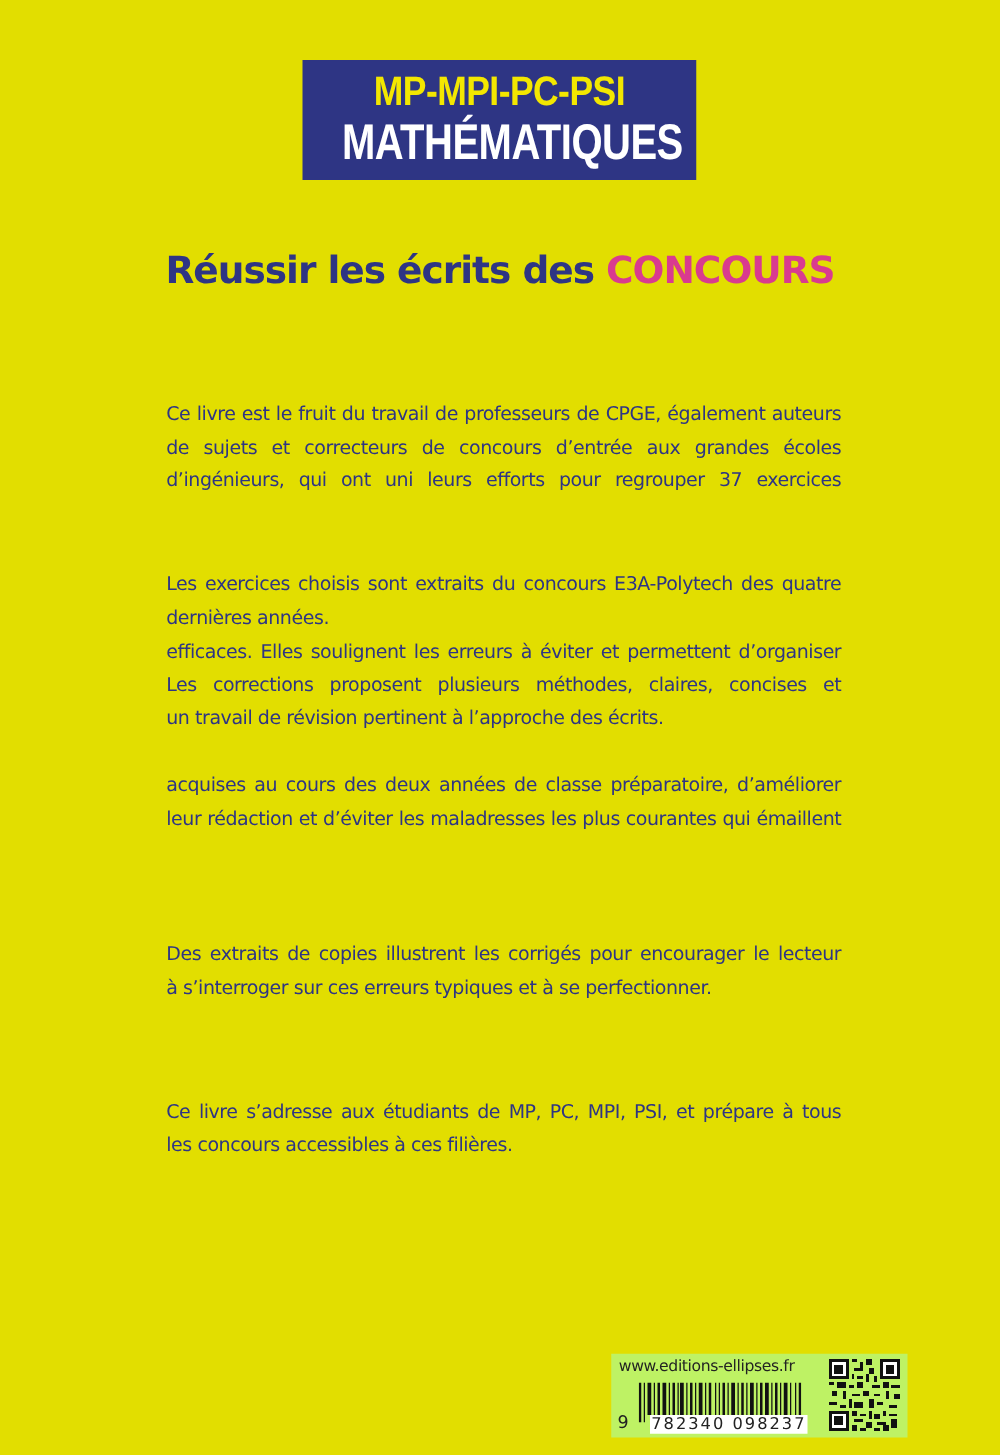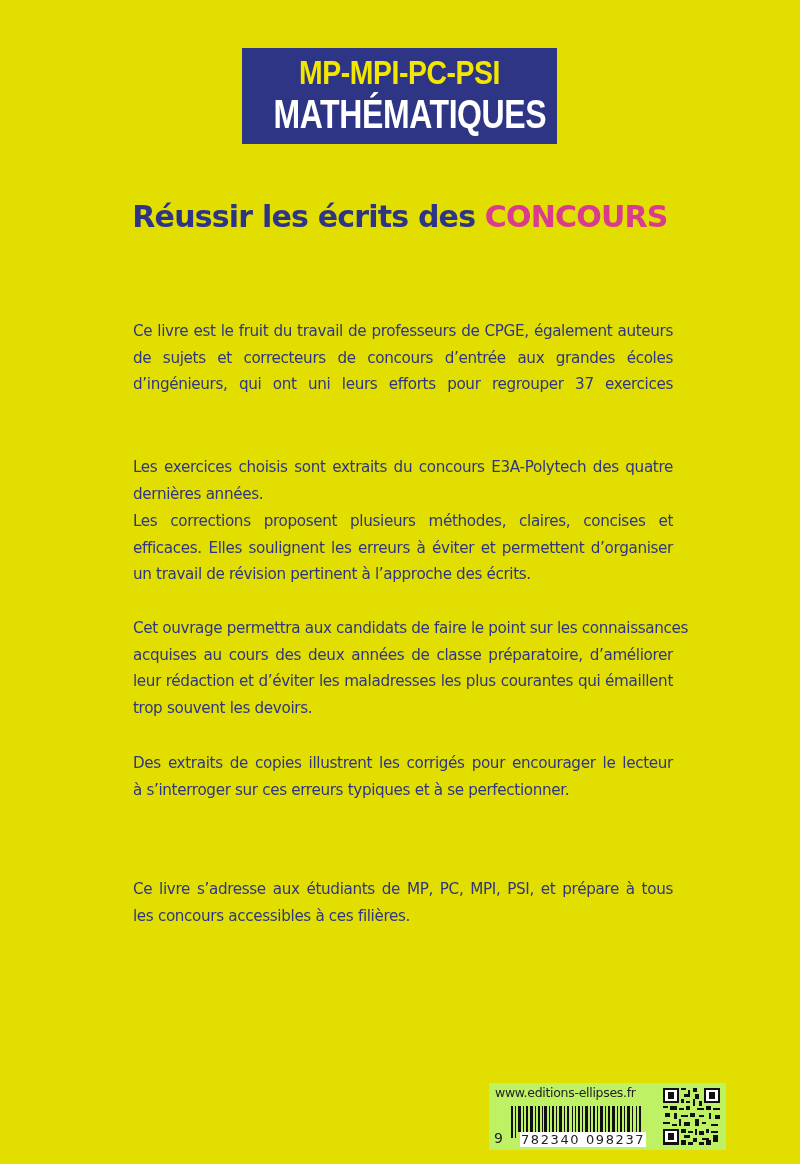--- a/index.html
+++ b/index.html
@@ -125,30 +125,28 @@
   <span class="line">de sujets et correcteurs de concours d’entrée aux grandes écoles</span>
   <span class="line">d’ingénieurs, qui ont uni leurs efforts pour regrouper 37 exercices</span>
 </div>
 
 <div class="para" style="top:454px;">
   <span class="line">Les exercices choisis sont extraits du concours E3A-Polytech des quatre</span>
   <span class="line last">dernières années.</span>
 </div>
 
 <div class="para" style="top:508px;">
+  <span class="line">efficaces. Elles soulignent les erreurs à éviter et permettent d’organiser</span>
   <span class="line">Les corrections proposent plusieurs méthodes, claires, concises et</span>
-  <span class="line">efficaces. Elles soulignent les erreurs à éviter et permettent d’organiser</span>
   <span class="line last">un travail de révision pertinent à l’approche des écrits.</span>
 </div>
 
 <div class="para" style="top:615px;">
-  <span class="line">Cet ouvrage permettra aux candidats de faire le point sur les connaissances</span>
   <span class="line">acquises au cours des deux années de classe préparatoire, d’améliorer</span>
   <span class="line">leur rédaction et d’éviter les maladresses les plus courantes qui émaillent</span>
-  <span class="line last">trop souvent les devoirs.</span>
 </div>
 
 <div class="para" style="top:750px;">
   <span class="line">Des extraits de copies illustrent les corrigés pour encourager le lecteur</span>
   <span class="line last">à s’interroger sur ces erreurs typiques et à se perfectionner.</span>
 </div>
 
 <div class="para" style="top:837px;margin-top:39px;">
   <span class="line">Ce livre s’adresse aux étudiants de MP, PC, MPI, PSI, et prépare à tous</span>
   <span class="line last">les concours accessibles à ces filières.</span>

